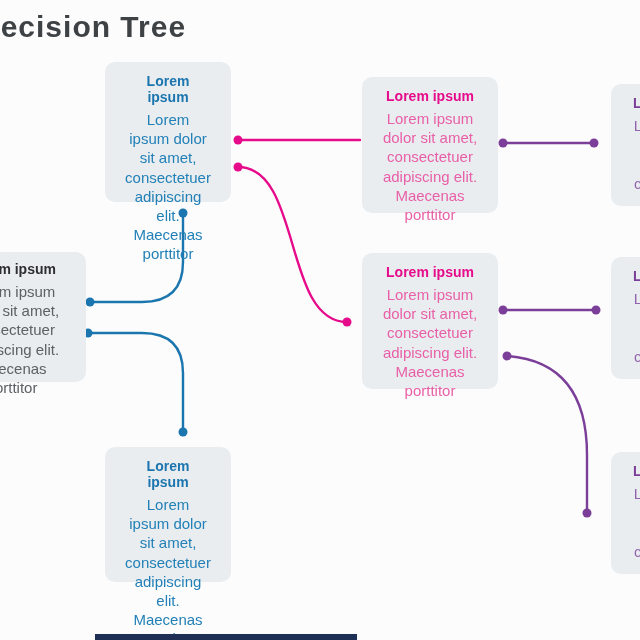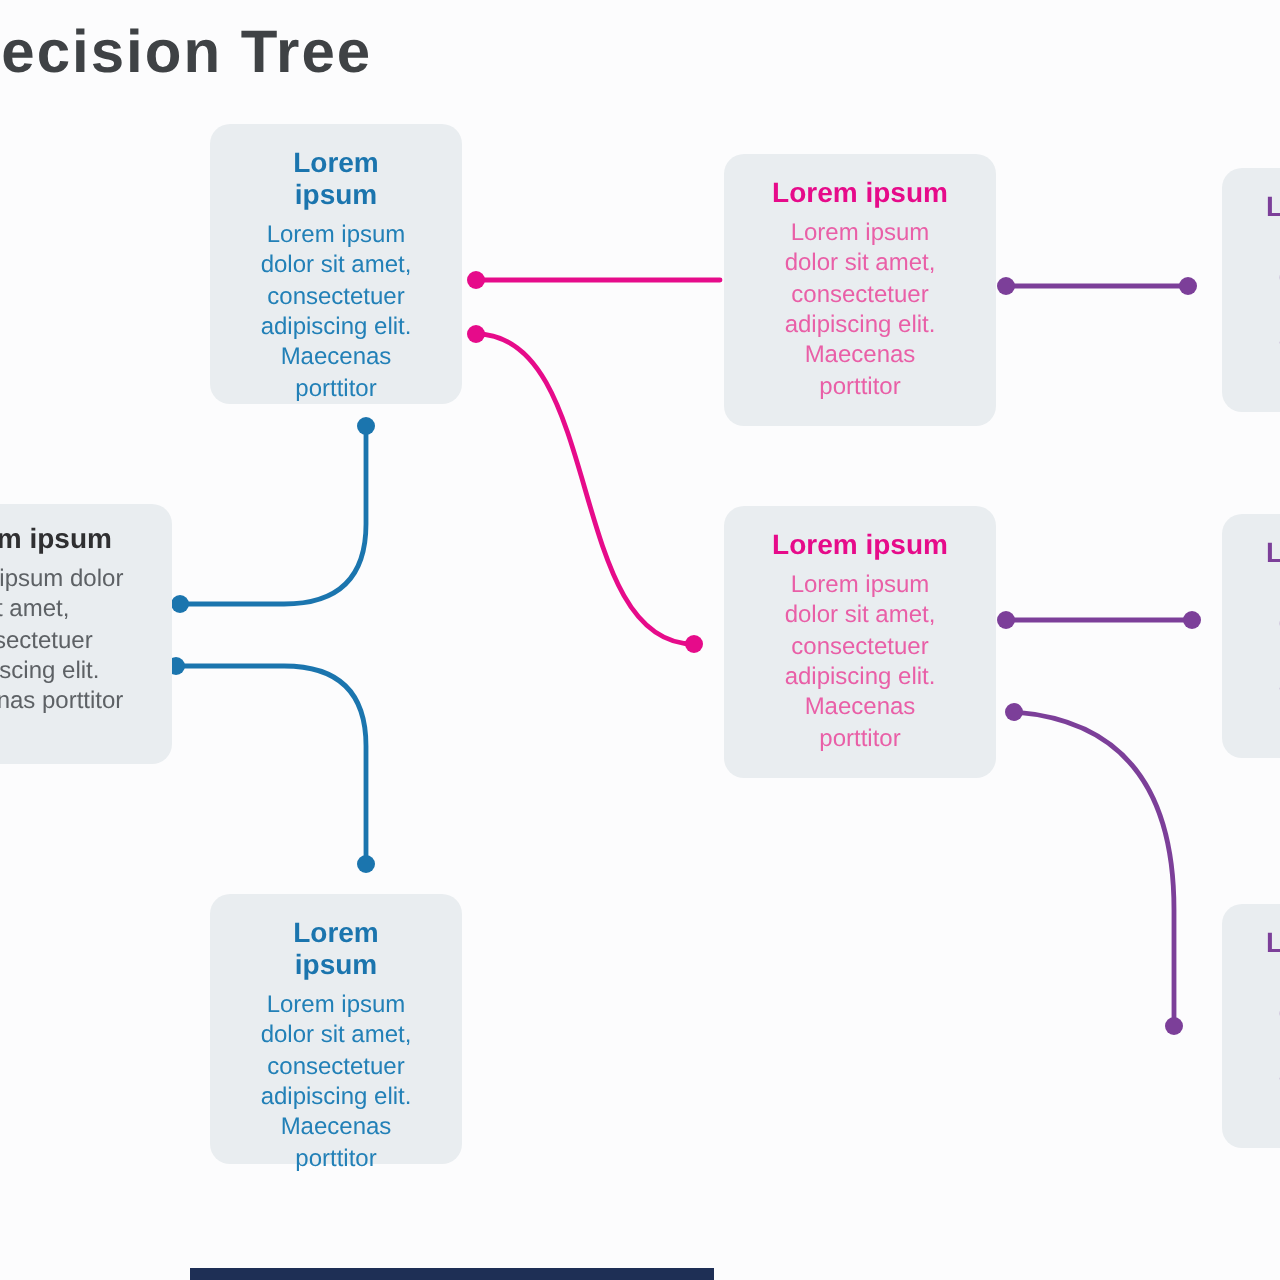--- a/index.html
+++ b/index.html
@@ -21,21 +21,21 @@
   .fill-blue{fill:var(--blue,#1b75ae);}
   .fill-pink{fill:var(--pink,#e60b8a);}
   .fill-purple{fill:var(--purple,#7c3f99);}
 
   .node{
     position:absolute;box-sizing:border-box;
     background:var(--box_bg,#e9edf0);
     border-radius:10px;padding:11px 20px;text-align:center;
   }
   .node .t{display:block;font-weight:bold;font-size:14px;margin-bottom:5px;}
-  .node .b{display:block;font-size:12px;line-height:1.28;}
+  .node .b{display:block;font-size:15px;line-height:1.28;}
 
   .c-dark  .t{color:var(--dark,#2f2f31);}   .c-dark  .b{color:var(--dark_body,#5d6165);}
   .c-blue  .t{color:var(--blue,#1b75ae);}   .c-blue  .b{color:var(--blue_body,#2280b7);}
   .c-pink  .t{color:var(--pink,#e60b8a);}   .c-pink  .b{color:var(--pink_body,#e95fa7);}
   .c-purple .t{color:var(--purple,#7c3f99);}.c-purple .b{color:var(--purple_body,#9264ad);}
 
   #node-root{left:-62px;top:252px;width:148px;height:130px;padding-top:9px;}
   #node-top-center{left:105px;top:62px;width:126px;height:140px;}
   #node-bottom-center{left:105px;top:447px;width:126px;height:135px;}
   #node-pink-top{left:362px;top:77px;width:136px;height:136px;}

